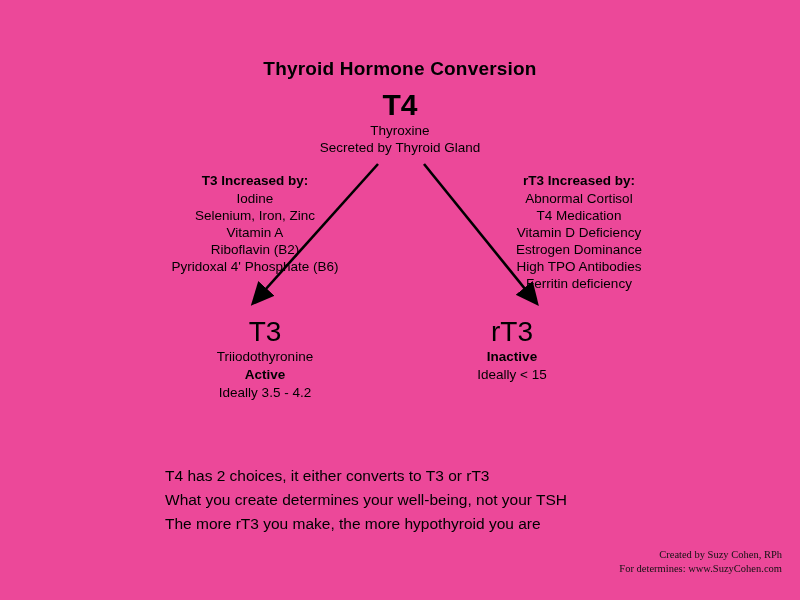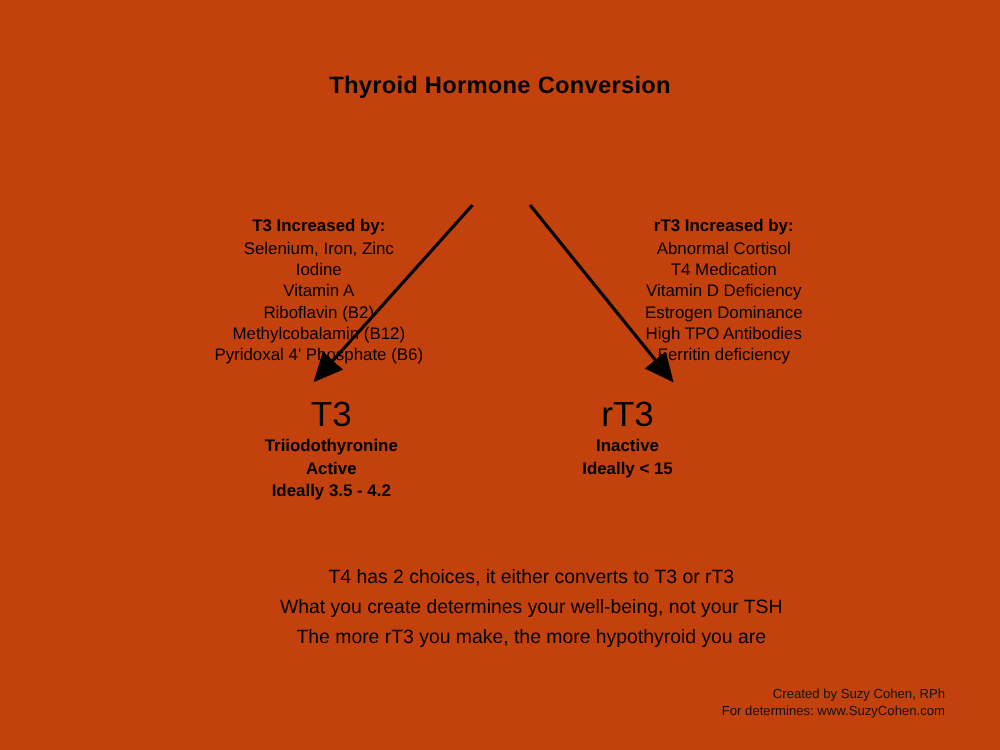--- a/index.html
+++ b/index.html
@@ -8,21 +8,21 @@
     background: #ffffff;
   }
   body {
     font-family: "Liberation Sans", sans-serif;
     color: #000000;
   }
   #slide {
     position: relative;
     width: 800px;
     height: 600px;
-    background: #c2410c;
+    background: #ec4899;
     overflow: hidden;
   }
   #title {
     position: absolute;
     left: 0;
     top: 58px;
     width: 800px;
     text-align: center;
     font-size: 19px;
     font-weight: bold;
@@ -81,82 +81,86 @@
     text-align: center;
   }
   .node .big {
     font-size: 28px;
     font-weight: normal;
     line-height: 32px;
   }
   .node .sub {
     font-size: 13.5px;
     line-height: 18px;
-    font-weight: bold;
   }
   .node .bold {
     font-weight: bold;
   }
   #t3-node {
     left: 165px;
     top: 316px;
     width: 200px;
   }
   #rt3-node {
-    left: 412px;
+    left: 422px;
     top: 316px;
     width: 180px;
   }
   
   #summary {
     position: absolute;
     left: 165px;
-    top: 450px;
+    top: 464px;
     width: 520px;
     font-size: 15.5px;
     line-height: 24px;
-    text-align: center;
+    text-align: left;
   }
   
   #credits {
     position: absolute;
-    right: 44px;
+    right: 18px;
     top: 548px;
     width: 330px;
     text-align: right;
     font-size: 10.5px;
     line-height: 14px;
     color: #111111;
+    font-family: Liberation Serif, serif;
   }
 </style>
 </head>
 <body>
 
 <div id="slide">
 
   <div id="title">Thyroid Hormone Conversion</div>
 
+  <div id="t4-block">
+    <div class="big">T4</div>
+    <div class="sub">Thyroxine</div>
+    <div class="sub">Secreted by Thyroid Gland</div>
+  </div>
 
   <svg id="arrows" viewBox="0 0 800 600">
     <defs>
       <marker id="ah" markerWidth="10" markerHeight="10" refX="6" refY="4.2" orient="auto" markerUnits="strokeWidth">
         <path d="M0,0 L9,4.2 L0,8.4 z" fill="#000000"></path>
       </marker>
     </defs>
     <line x1="378" y1="164" x2="256" y2="300" stroke="#000000" stroke-width="2.6" marker-end="url(#ah)"></line>
     <line x1="424" y1="164" x2="534" y2="300" stroke="#000000" stroke-width="2.6" marker-end="url(#ah)"></line>
   </svg>
 
   <div id="t3-list" class="list-col">
     <div class="list-head">T3 Increased by:</div>
+    <div>Iodine</div>
     <div>Selenium, Iron, Zinc</div>
-    <div>Iodine</div>
     <div>Vitamin A</div>
     <div>Riboflavin (B2)</div>
-    <div>Methylcobalamin (B12)</div>
     <div>Pyridoxal 4' Phosphate (B6)</div>
   </div>
 
   <div id="rt3-list" class="list-col">
     <div class="list-head">rT3 Increased by:</div>
     <div>Abnormal Cortisol</div>
     <div>T4 Medication</div>
     <div>Vitamin D Deficiency</div>
     <div>Estrogen Dominance</div>
     <div>High TPO Antibodies</div>

